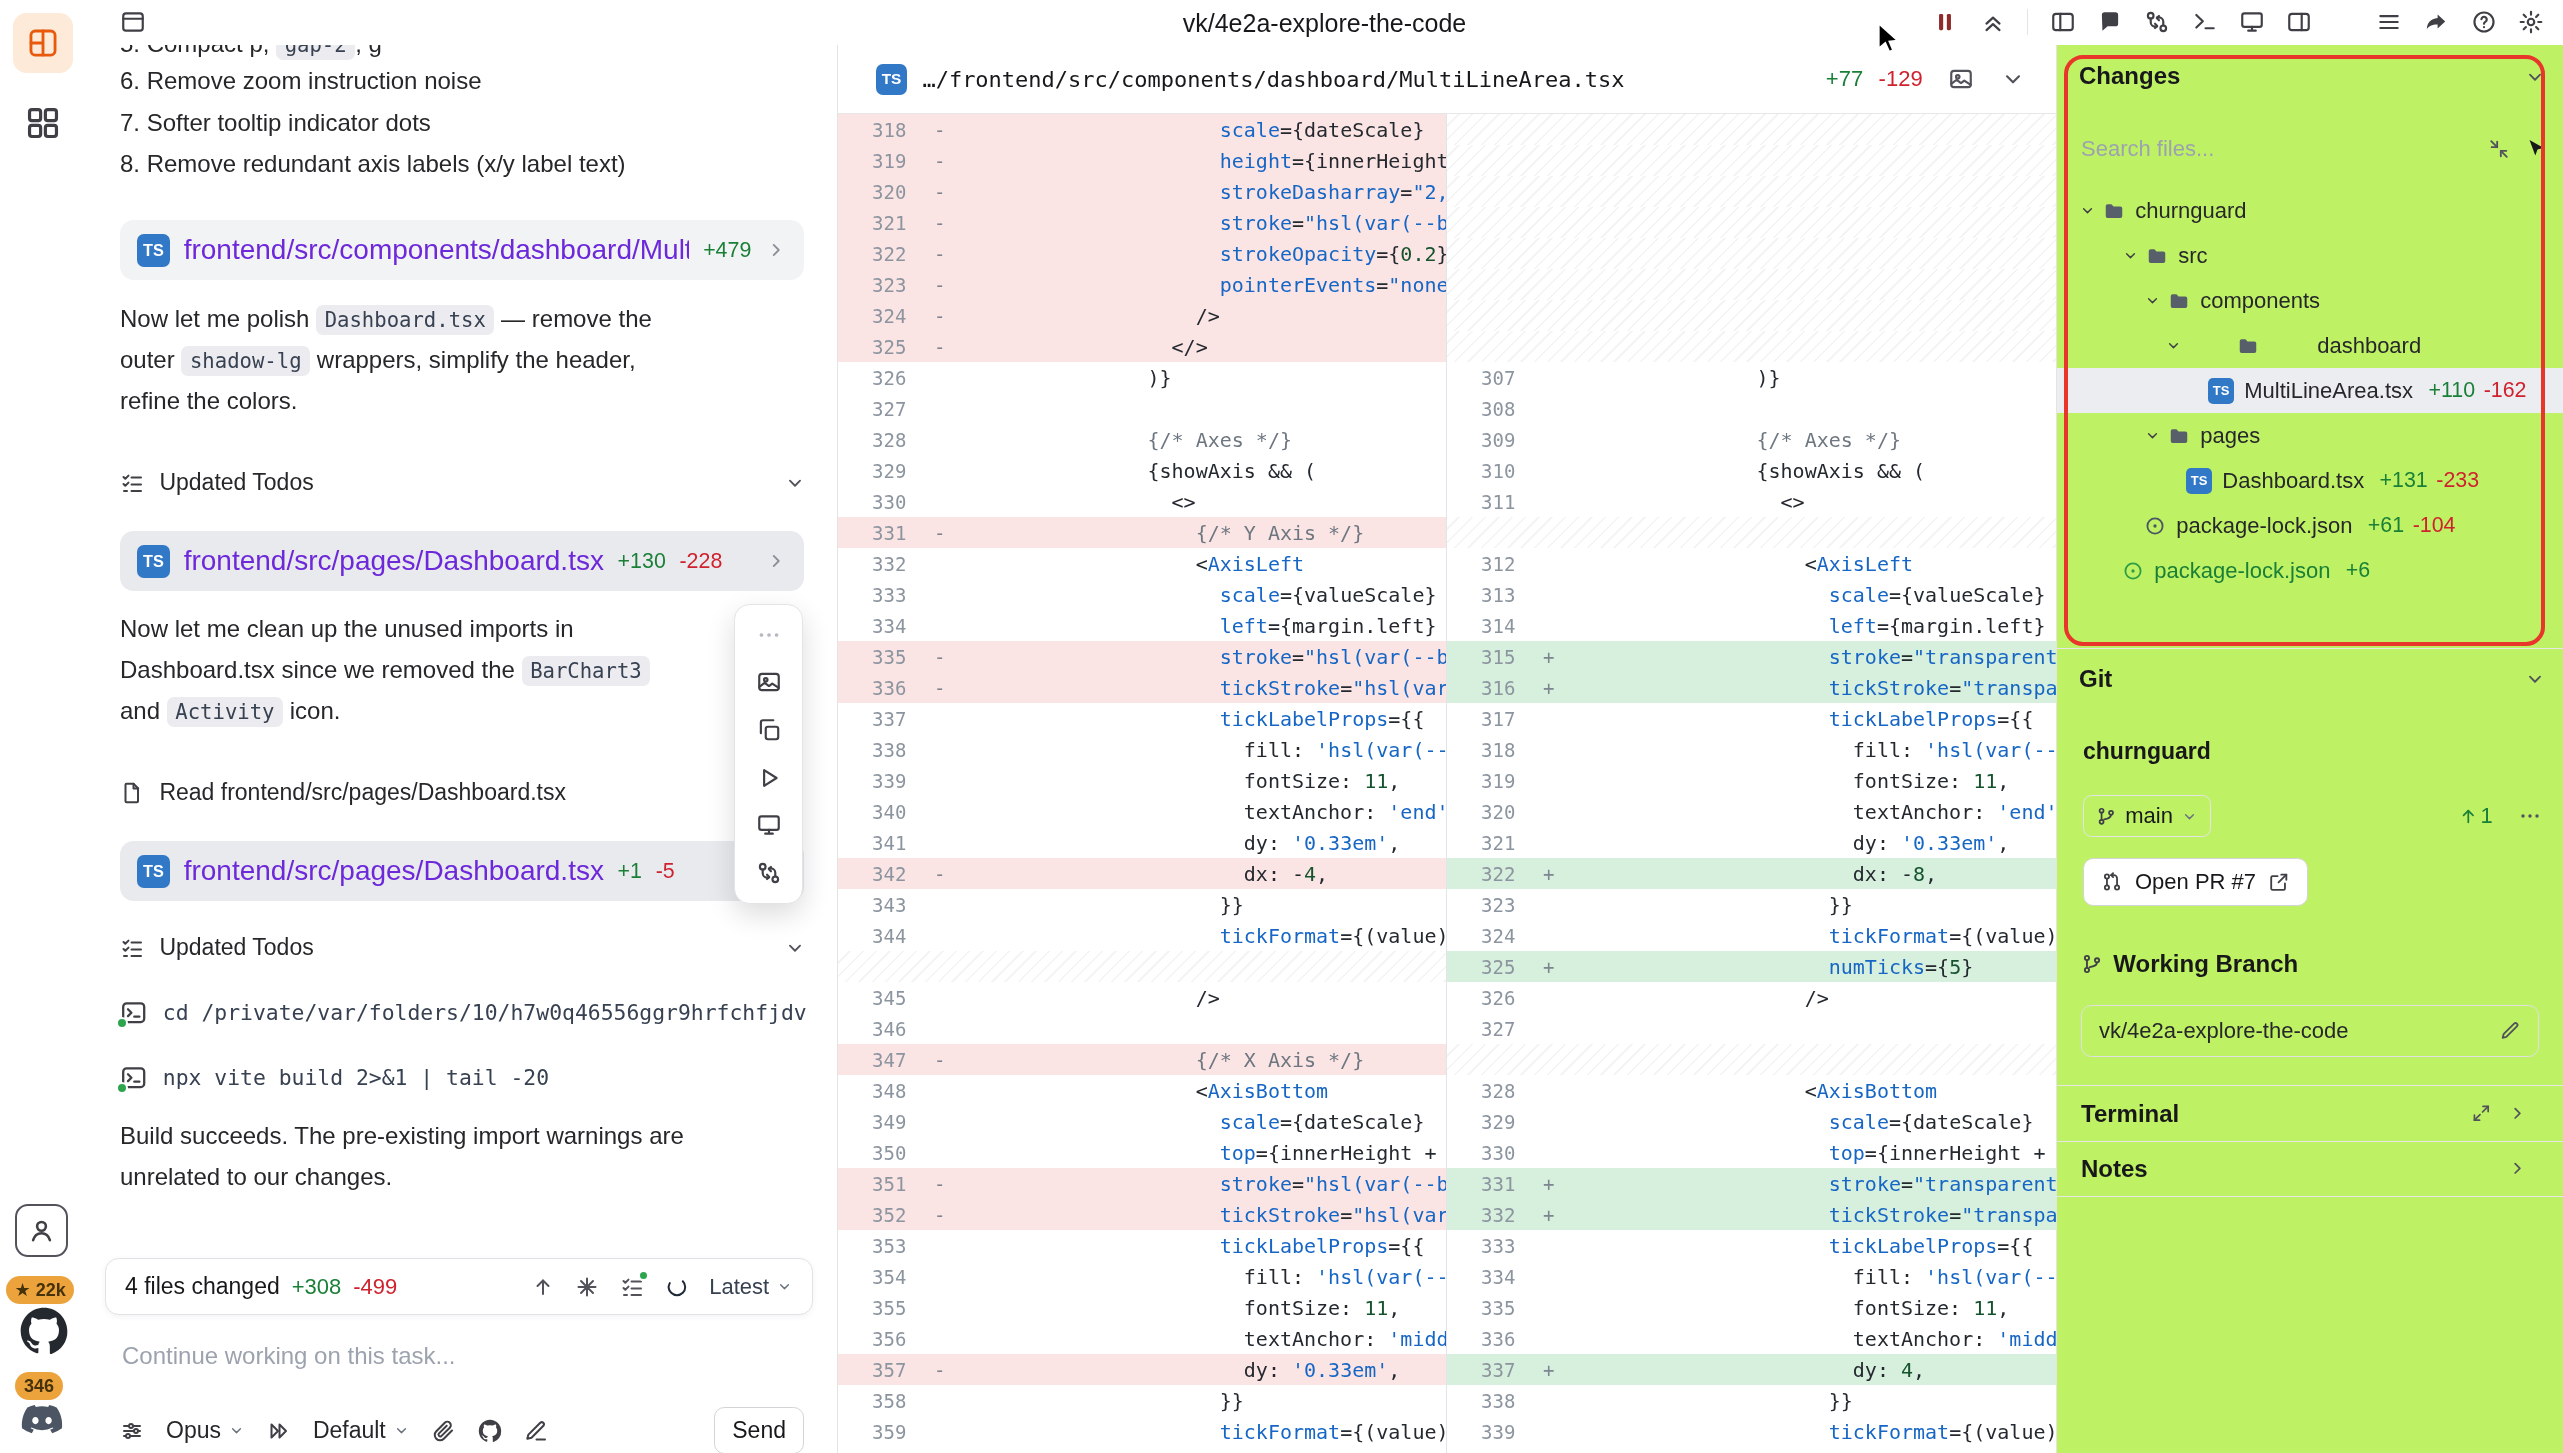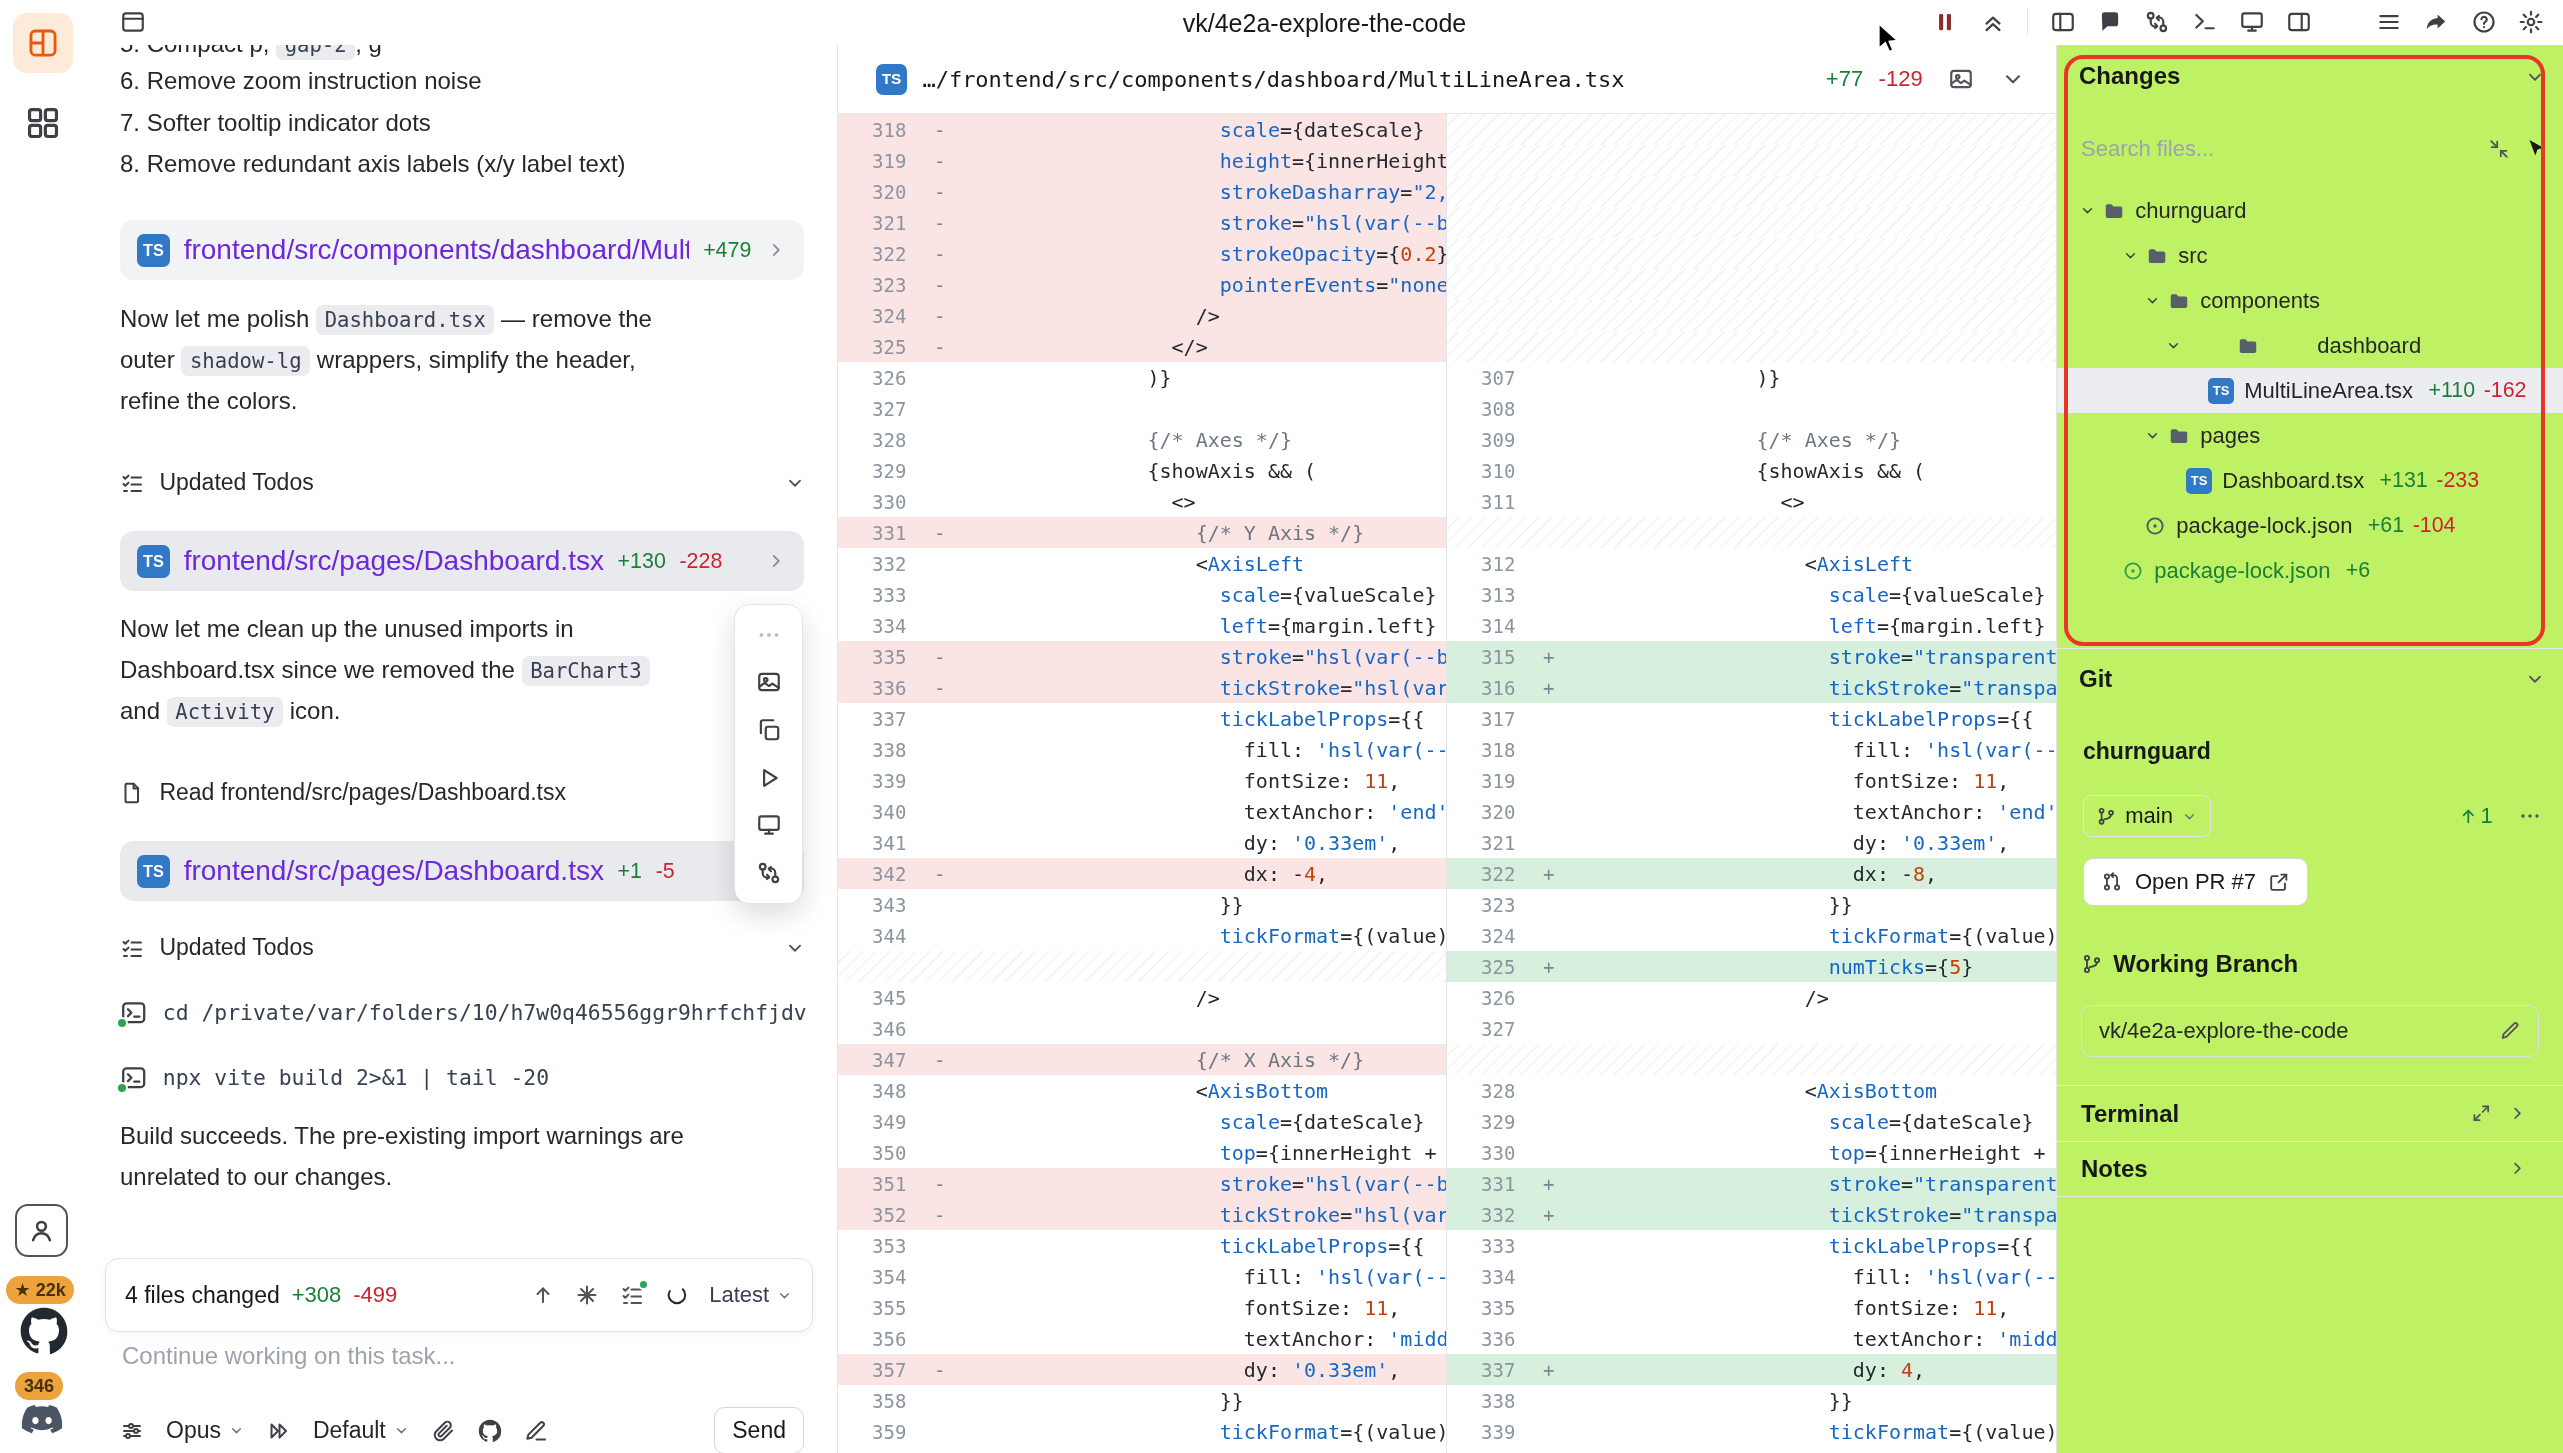--- a/index.html
+++ b/index.html
@@ -45,21 +45,21 @@
   .card-chev{margin-left:auto;color:#8a8f98;font-size:22px}
   .row-ic{position:absolute;left:34px;width:686px;height:41px;display:flex;align-items:center;gap:15.4px;color:#3f3f46}
   .row-label{font-size:23px;color:#27272a}
   .row-chev{margin-left:auto;font-size:22px;color:#52525b}
   .g28{font-size:24px}
   .g30{font-size:27.4px}
   .mono-txt{font-family:"DejaVu Sans Mono","Liberation Mono",monospace;font-size:21.4px;color:#374151;white-space:nowrap;overflow:hidden}
   .term-w{position:relative;display:inline-flex}
   .gdot{width:12px;height:12px;border-radius:50%;background:#2da44e;border:2.6px solid #fff;box-sizing:border-box;display:inline-block}
   .term-dot{position:absolute;left:-4.3px;bottom:-2.6px}
-  .status-card{position:absolute;left:19px;width:708px;height:74px;background:#fff;border:1.3px solid #e2e2e6;border-radius:13.7px;box-shadow:0 1.7px 6.9px rgba(0,0,0,.05);display:flex;align-items:center;padding:0 19px;gap:12px;box-sizing:border-box}
+  .status-card{position:absolute;left:19px;width:708px;height:57px;background:#fff;border:1.3px solid #e2e2e6;border-radius:13.7px;box-shadow:0 1.7px 6.9px rgba(0,0,0,.05);display:flex;align-items:center;padding:0 19px;gap:12px;box-sizing:border-box}
   .st-files{font-size:23px;color:#18181b}
   .st-spacer{flex:1}
   .st-icons{display:flex;align-items:center;gap:20.6px}
   .st-w{position:relative;display:inline-flex}
   .st-w .gdot{position:absolute;right:-5.1px;top:-4.3px;width:11px;height:11px}
   .st-ic{font-size:24px;color:#52525b}
   .ic-spinner{color:#1f2937}
   .latest{display:inline-flex;align-items:center;gap:6.9px;font-size:22px;color:#374151;margin-left:8.6px}
   .dd-chev{font-size:17px;color:#6b7280}
   .chat-input{position:absolute;left:34px;width:669px;border:none;outline:none;font-family:inherit;font-size:24px;color:#27272a;background:transparent}
@@ -81,21 +81,21 @@
   .diff-body{position:absolute;top:69px;left:0;right:0;bottom:0;display:flex;overflow:hidden}
   .dcol{width:608px;overflow:hidden;flex-shrink:0}
   .dcol.right{flex:1;border-left:0.9px solid #e1e4e8;width:auto}
   .drow{height:31px;display:flex;align-items:center;font-family:"DejaVu Sans Mono","Liberation Mono",monospace;font-size:20px;white-space:pre;color:#24292f}
   .drow .ln{width:96px;padding-left:34px;box-sizing:border-box;color:#8c959f;font-size:19px;flex-shrink:0}
   .drow .mk{width:38px;color:#7d8590;font-size:19px;flex-shrink:0}
   .drow .code{flex:1;overflow:hidden;padding-left:6.9px}
   .drow.del{background:#fbe4e4}
   .drow.add{background:#d7efdd}
   .drow.empty{background:repeating-linear-gradient(135deg,#ffffff 0 7.7px,#f4f4f5 7.7px 9.4px)}
-  .tok-b{color:#1666c5}.tok-s{color:#1666c5}.tok-n{color:#c2410c}.tok-cm{color:#6e7781}
+  .tok-b{color:#1666c5}.tok-s{color:#1666c5}.tok-n{color:#14532d}.tok-cm{color:#6e7781}
 
   
   .rpanel{position:absolute;left:2056px;top:45px;right:0;bottom:0;border-left:0.9px solid #e4e4e7;background:#bef264;box-sizing:border-box}
   .sec-title{position:absolute;left:22px;font-size:24px;font-weight:600;color:#18181b}
   .sec-chev{position:absolute;right:17px;font-size:22px;color:#52525b}
   .search-row{position:absolute;left:22px;right:15.4px;top:81px;height:46px;display:flex;align-items:center;gap:13.7px}
   .search-input{flex:1;border:none;outline:none;background:transparent;font-family:inherit;font-size:22px;color:#18181b;min-width:0}
   .search-input::placeholder{color:#9ca3af}
   .sr-ic{font-size:22px;color:#52525b}
   .sr-ic.dark{color:#18181b;font-size:24px}

